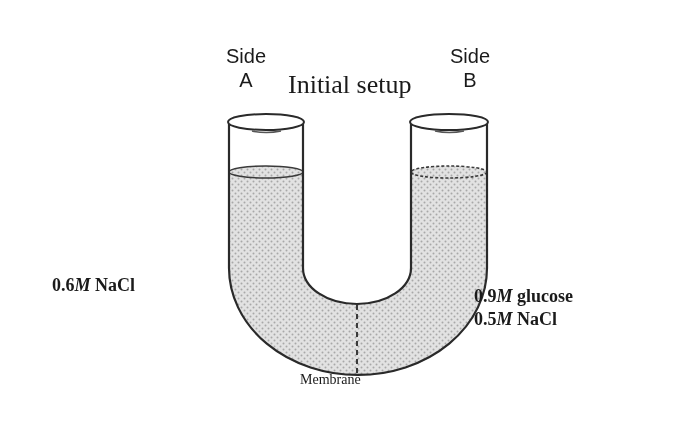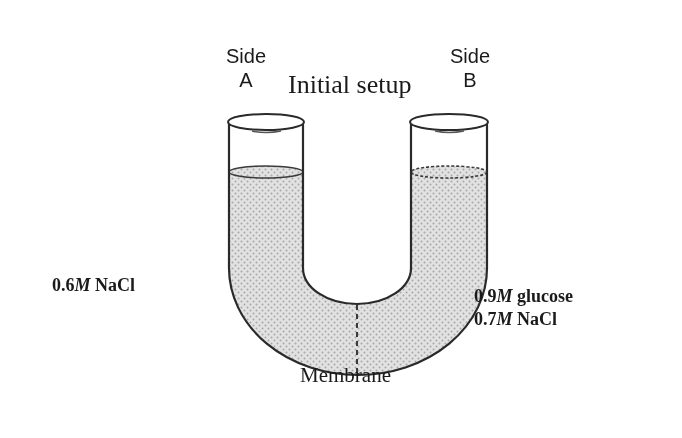--- a/index.html
+++ b/index.html
@@ -58,16 +58,16 @@
 </div>
 
 <div class="lbl serif" style="left:288px; top:70px; font-size:26px;">Initial setup</div>
 
 <div class="lbl conc" style="left:52px; top:274px;">
   <div><span>0.6</span><i>M</i><span> NaCl</span></div>
 </div>
 
 <div class="lbl conc" style="left:474px; top:285px;">
   <div><span>0.9</span><i>M</i><span> glucose</span></div>
-  <div><span>0.7</span><i>M</i><span> NaCl</span></div>
+  <div><span>0.5</span><i>M</i><span> NaCl</span></div>
 </div>
 
-<div class="lbl serif" style="left:300px; top:363px; font-size:21px;">Membrane</div>
+<div class="lbl serif" style="left:300px; top:372px; font-size:14px;">Membrane</div>
 
 </body></html>

